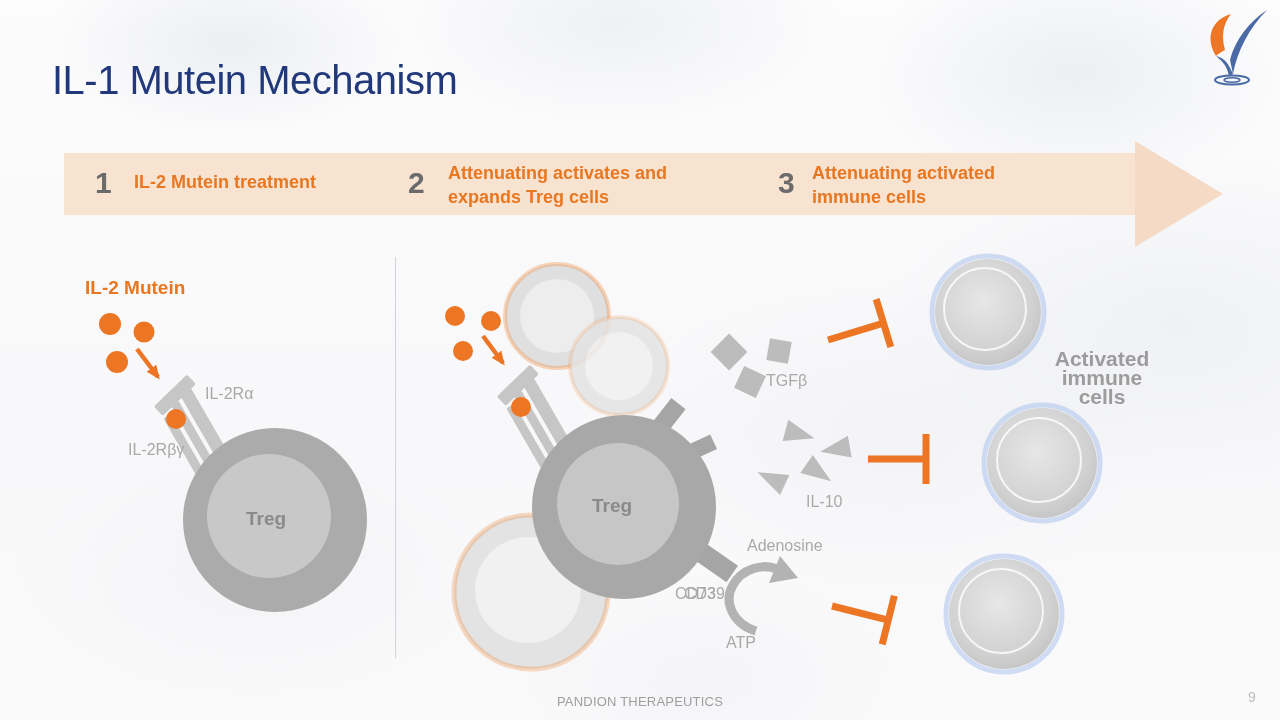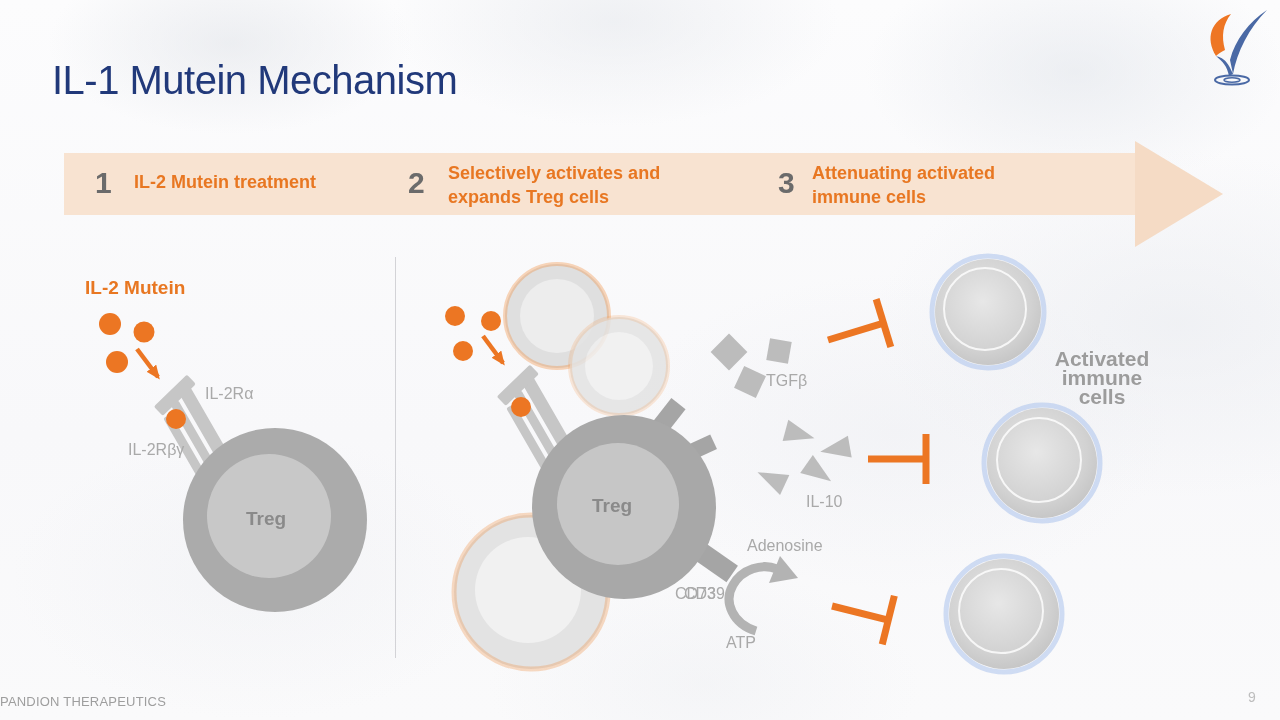--- a/index.html
+++ b/index.html
@@ -25,21 +25,21 @@
   .banner-head{position:absolute;left:1135px;top:141px;width:0;height:0;
     border-top:53px solid transparent;border-bottom:53px solid transparent;border-left:88px solid #F5DBC5;}
   .step-num{position:absolute;font-size:30px;line-height:32px;font-weight:bold;color:#6B6B6B;}
   .step-label{position:absolute;font-size:18px;line-height:24px;font-weight:bold;color:#E87722;white-space:nowrap;}
   
   .dlab{position:absolute;color:#A9A9A9;font-size:16px;line-height:19px;white-space:nowrap;}
   .mutein-lab{position:absolute;left:85px;top:277px;font-size:19px;font-weight:bold;color:#E87722;}
   .treg-lab{position:absolute;width:80px;text-align:center;font-size:19px;font-weight:bold;color:#8A8A8A;}
   .activated-lab{position:absolute;left:1041px;top:349px;width:122px;text-align:center;
     font-size:21px;line-height:19px;font-weight:bold;color:#9C9C9C;}
-  .footer{position:absolute;left:0;top:694px;width:1280px;text-align:left;
+  .footer{position:absolute;left:0;top:694px;width:1280px;text-align:center;
     font-size:13px;color:#9E9E9E;letter-spacing:.2px;}
   .pagenum{position:absolute;left:1248px;top:689px;font-size:14px;color:#BDBDBD;}
   svg{position:absolute;left:0;top:0;}
 </style>
 </head>
 <body>
 
 <div class="slide">
 
   <div class="title">IL-1 Mutein Mechanism</div>
@@ -55,21 +55,21 @@
     <div class="banner-band"></div>
     <div class="banner-head"></div>
 
     <div class="step-num" style="left:95px;top:167px">1</div>
     <div class="step-label" style="left:134px;top:170px">
       <div>IL-2 Mutein treatment</div>
     </div>
 
     <div class="step-num" style="left:408px;top:167px">2</div>
     <div class="step-label" style="left:448px;top:161px">
-      <div>Selectively activates and</div>
+      <div>Attenuating activates and</div>
       <div>expands Treg cells</div>
     </div>
 
     <div class="step-num" style="left:778px;top:167px">3</div>
     <div class="step-label" style="left:812px;top:161px">
       <div>Attenuating activated</div>
       <div>immune cells</div>
     </div>
   </div>
 

